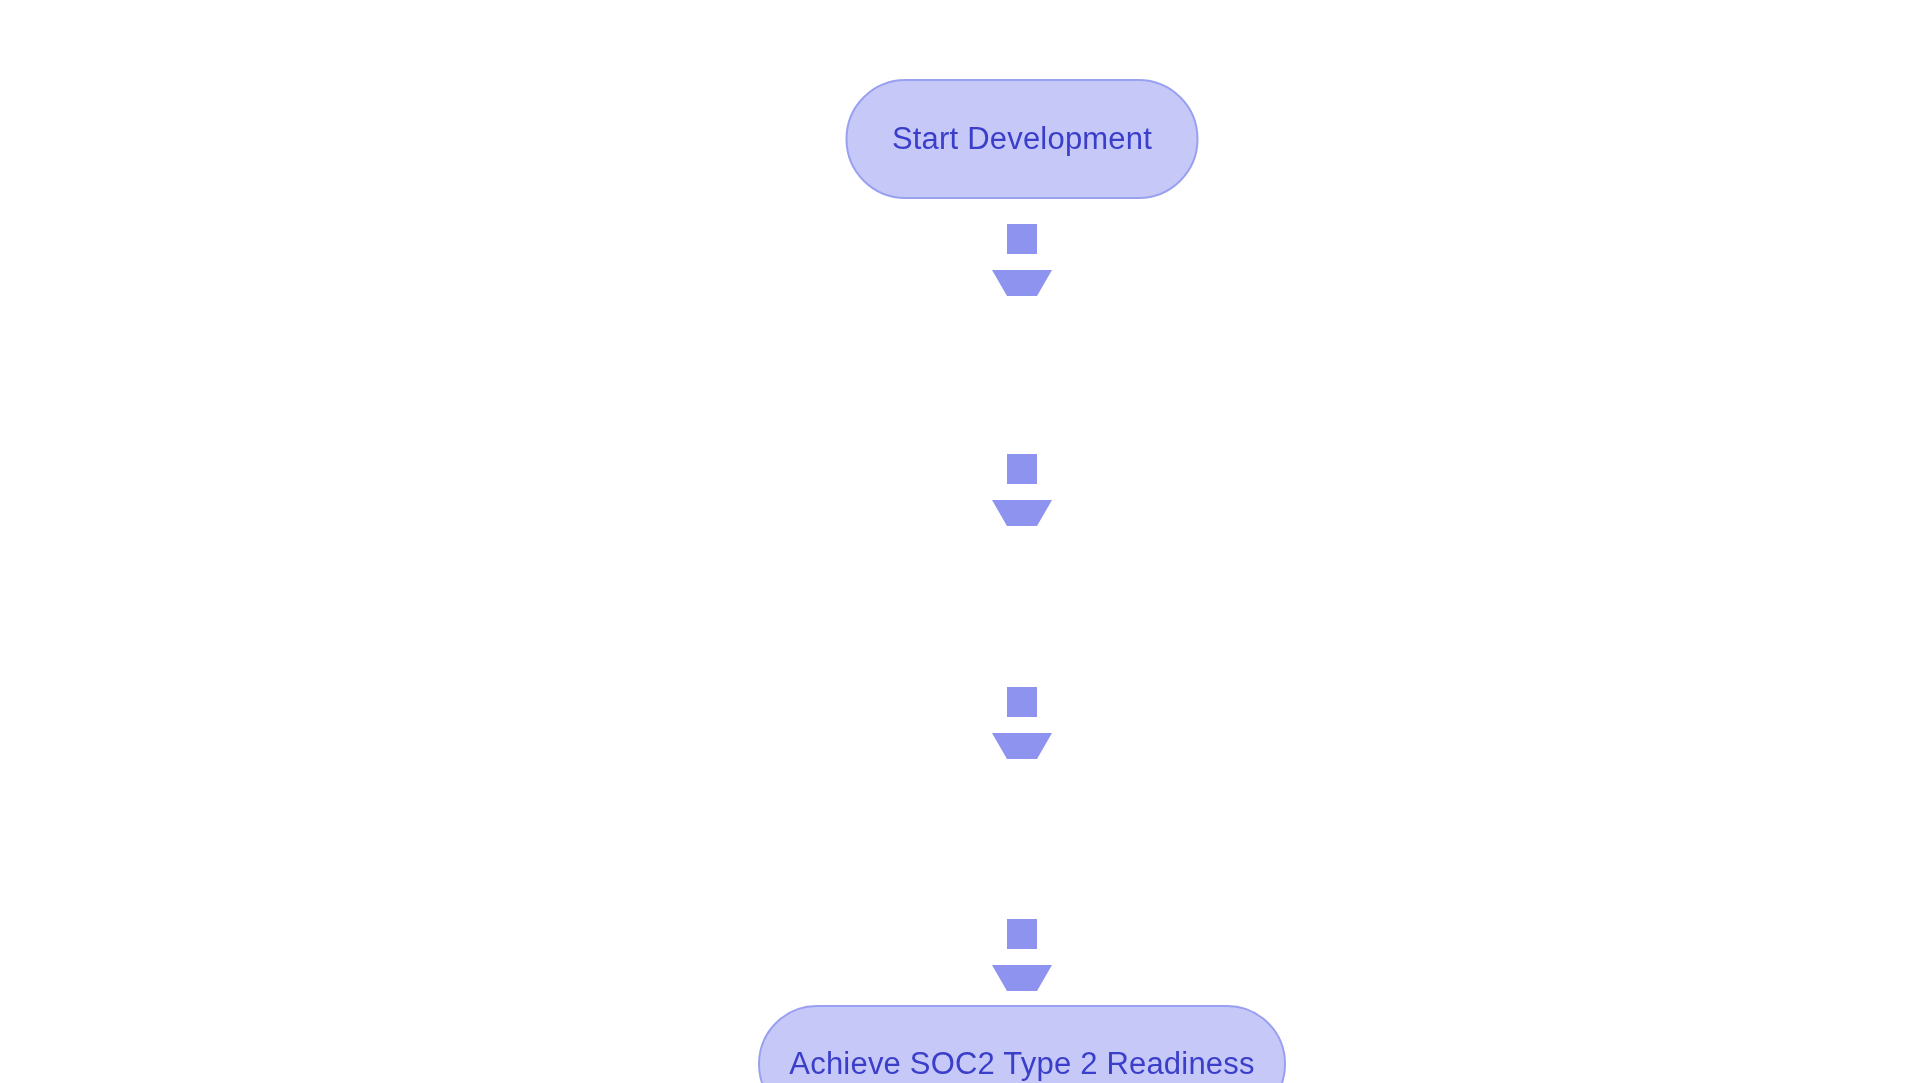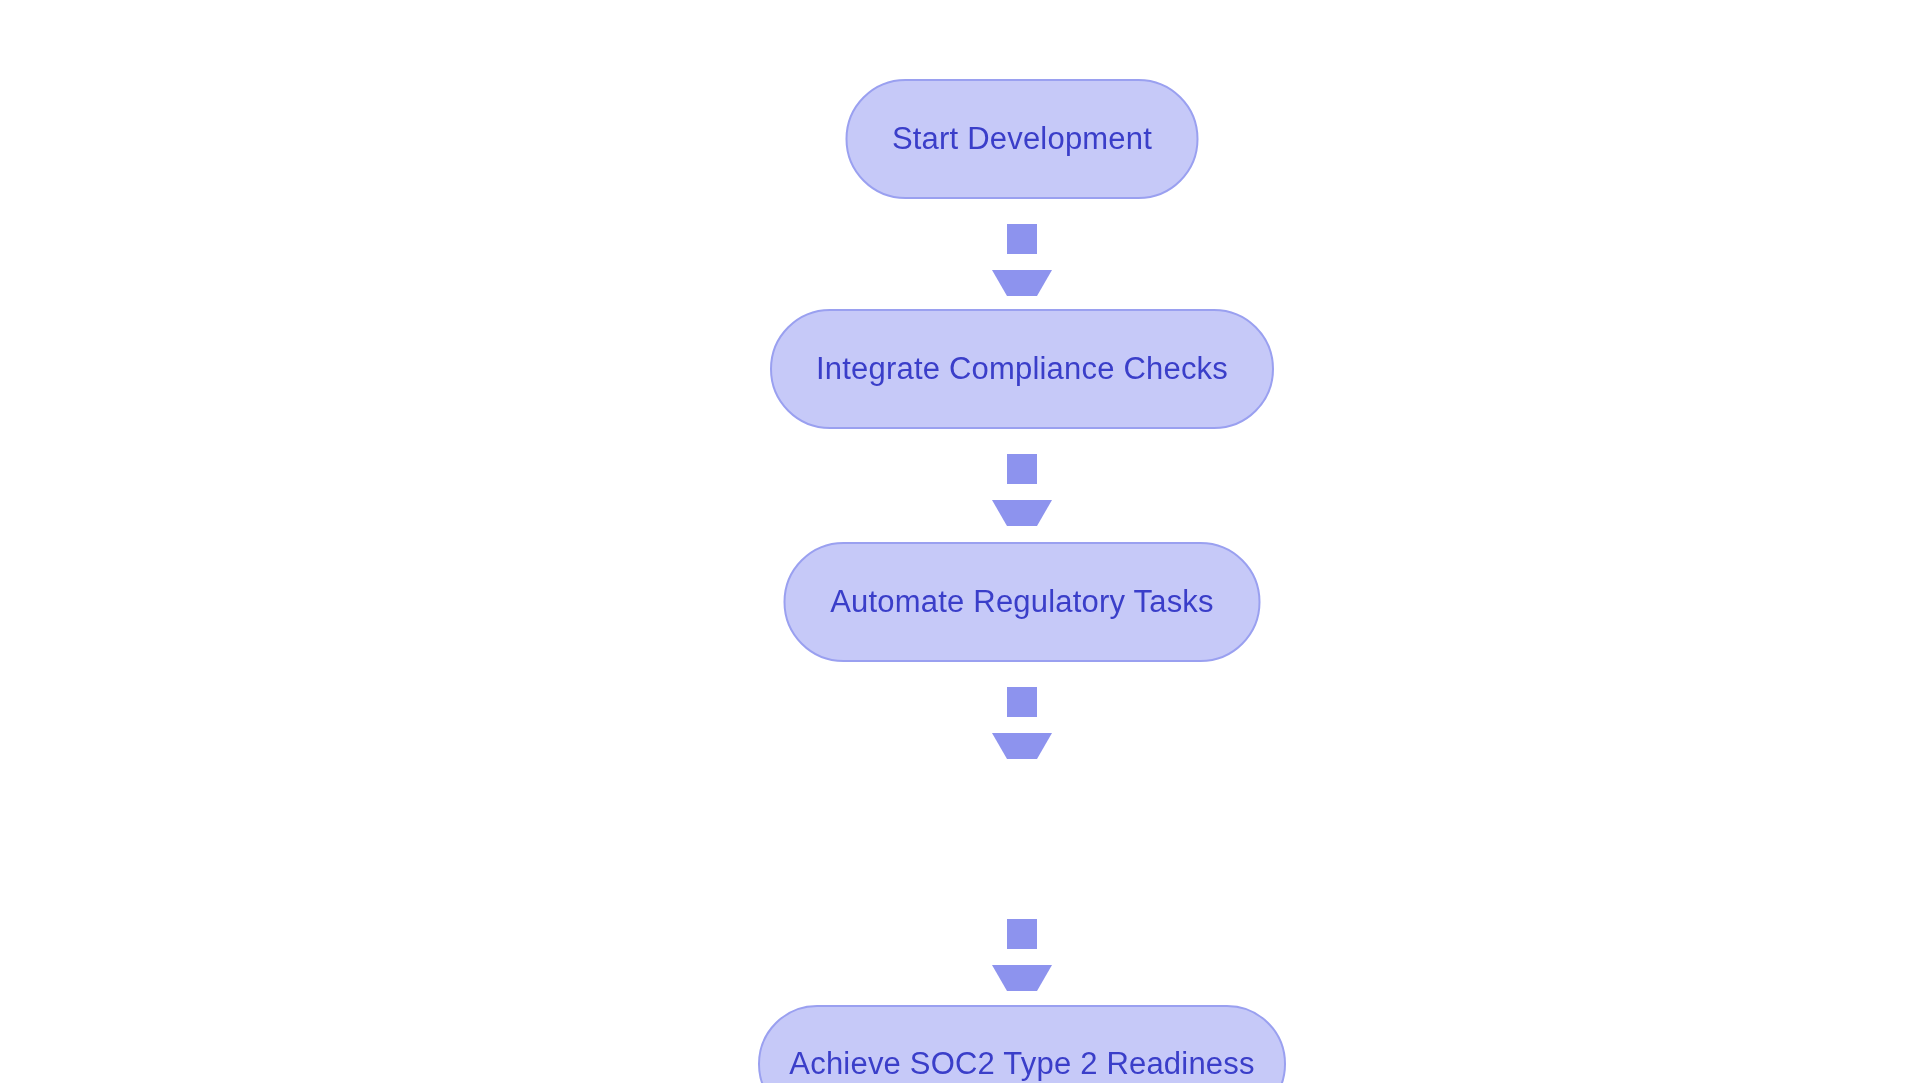--- a/index.html
+++ b/index.html
@@ -78,32 +78,26 @@
 
   <div class="node n1">
     <span class="node-label">Start Development</span>
   </div>
 
   <div class="arrow a1">
     <div class="arrow-line"></div>
     <div class="arrow-head"></div>
   </div>
 
-  <div class="node n2">
-    <span class="node-label">Integrate Compliance Checks</span>
-  </div>
 
   <div class="arrow a2">
     <div class="arrow-line"></div>
     <div class="arrow-head"></div>
   </div>
 
-  <div class="node n3">
-    <span class="node-label">Automate Regulatory Tasks</span>
-  </div>
 
   <div class="arrow a3">
     <div class="arrow-line"></div>
     <div class="arrow-head"></div>
   </div>
 
 
   <div class="arrow a4">
     <div class="arrow-line"></div>
     <div class="arrow-head"></div>

